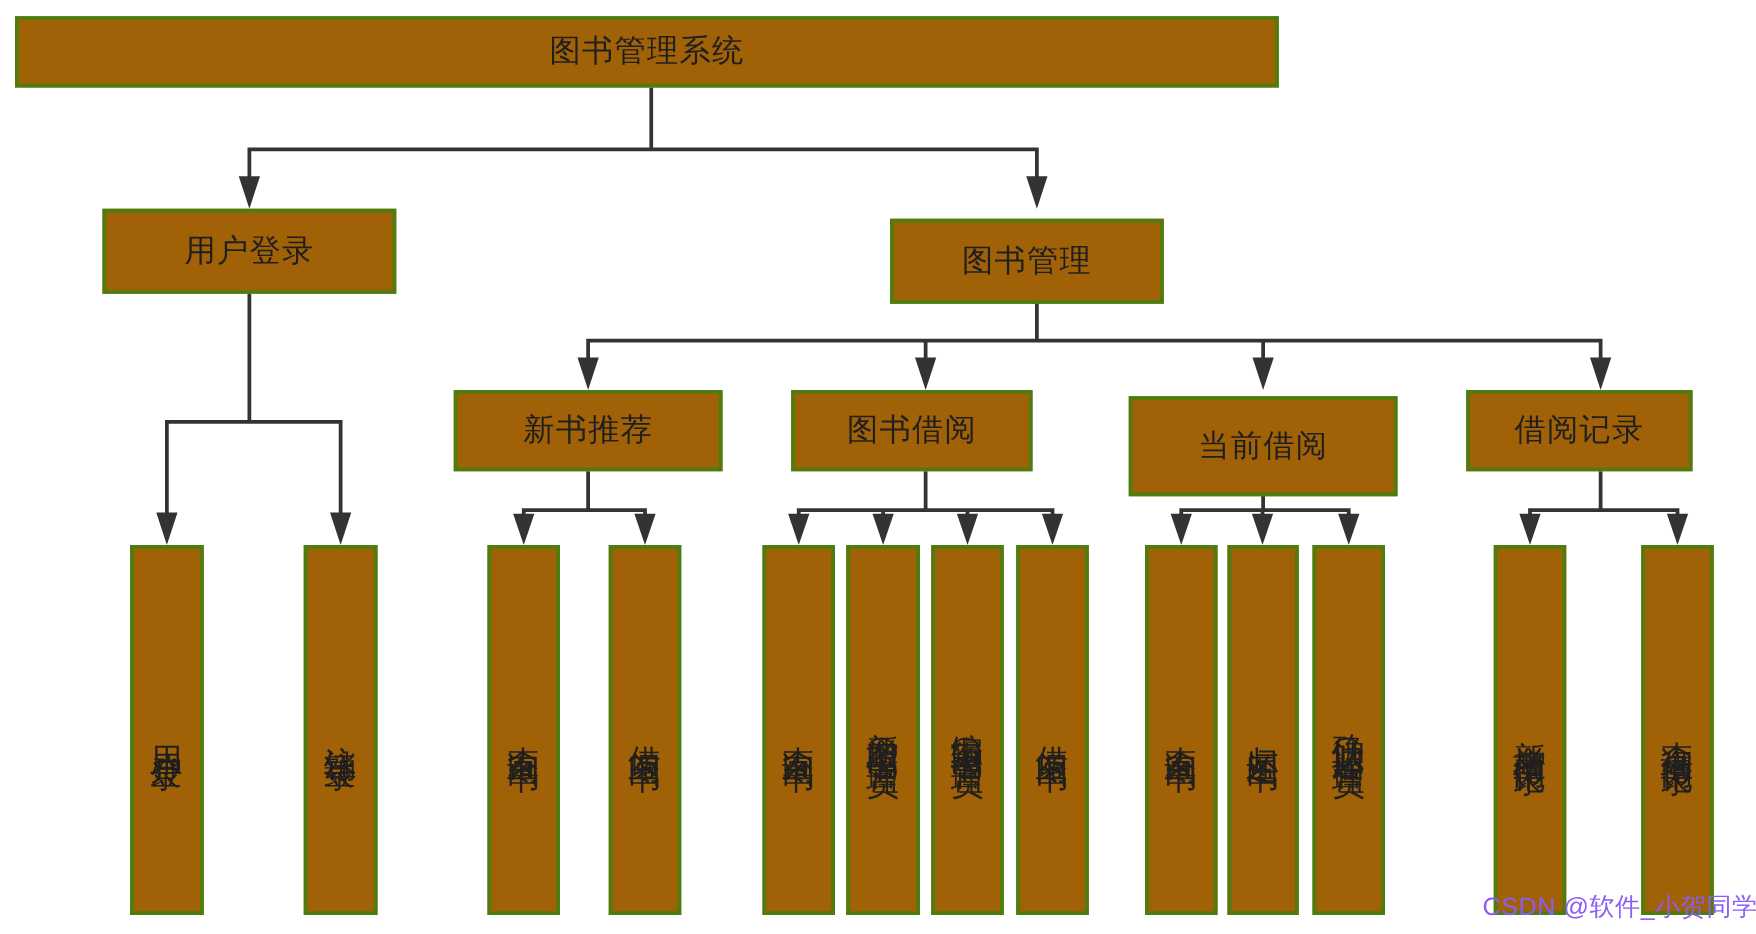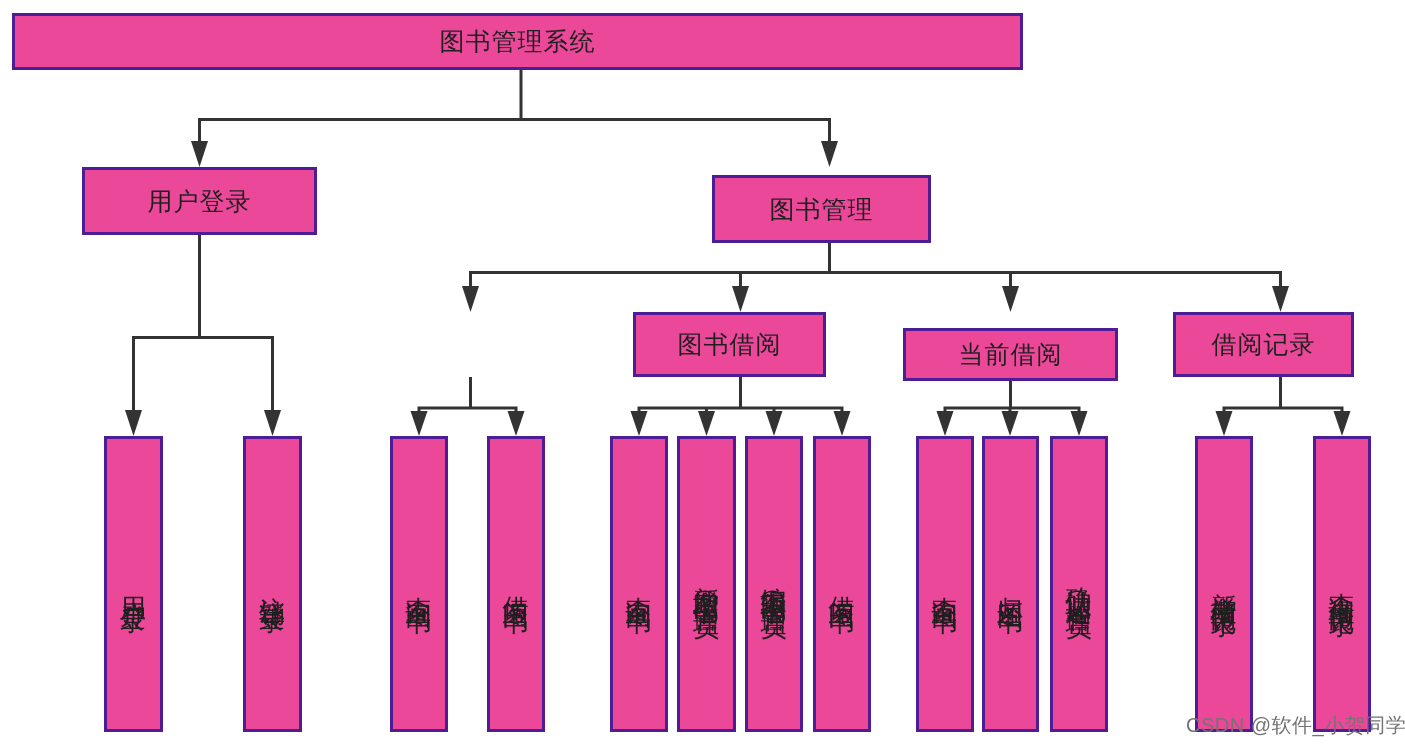--- a/index.html
+++ b/index.html
@@ -16,22 +16,22 @@
     left: 0; top: 0;
     width: 1405px; height: 747px;
     z-index: 1;
     pointer-events: none;
   }
   .ln { fill: none; stroke: #333333; stroke-width: 3; }
   .ah { fill: #333333; stroke: none; }
   .node {
     position: absolute;
     box-sizing: border-box;
-    border: 3px solid #4c1d95;
-    background: #ec4899;
+    border: 3px solid #4d7c0f;
+    background: #a16207;
     display: flex;
     align-items: center;
     justify-content: center;
     color: #1f1f1f;
     font-size: 25px;
     letter-spacing: 1px;
     line-height: 1;
     z-index: 2;
     white-space: nowrap;
   }
@@ -40,21 +40,21 @@
     font-size: 26px;
     letter-spacing: 4px;
     line-height: 1;
     white-space: nowrap;
   }
   .watermark {
     position: absolute;
     left: 1186px;
     top: 712px;
     font-size: 20px;
-    color: #737373;
+    color: #8b5cf6;
     letter-spacing: 0.5px;
     z-index: 3;
     white-space: nowrap;
   }
 </style>
 </head>
 <body>
 
 <div class="stage">
 
@@ -111,24 +111,27 @@
     <span>图书管理系统</span>
   </div>
 
   <div class="node" style="left:82px;top:167px;width:235px;height:68px">
     <span>用户登录</span>
   </div>
   <div class="node" style="left:712px;top:175px;width:219px;height:68px">
     <span>图书管理</span>
   </div>
 
+  <div class="node" style="left:363px;top:312px;width:215px;height:65px">
+    <span>新书推荐</span>
+  </div>
   <div class="node" style="left:633px;top:312px;width:193px;height:65px">
     <span>图书借阅</span>
   </div>
-  <div class="node" style="left:903px;top:328px;width:215px;height:53px">
+  <div class="node" style="left:903px;top:317px;width:215px;height:80px">
     <span>当前借阅</span>
   </div>
   <div class="node" style="left:1173px;top:312px;width:181px;height:65px">
     <span>借阅记录</span>
   </div>
 
   <div class="node vnode" style="left:104px;top:436px;width:59px;height:296px">
     <span class="vtext">用户登录</span>
   </div>
   <div class="node vnode" style="left:243px;top:436px;width:59px;height:296px">

